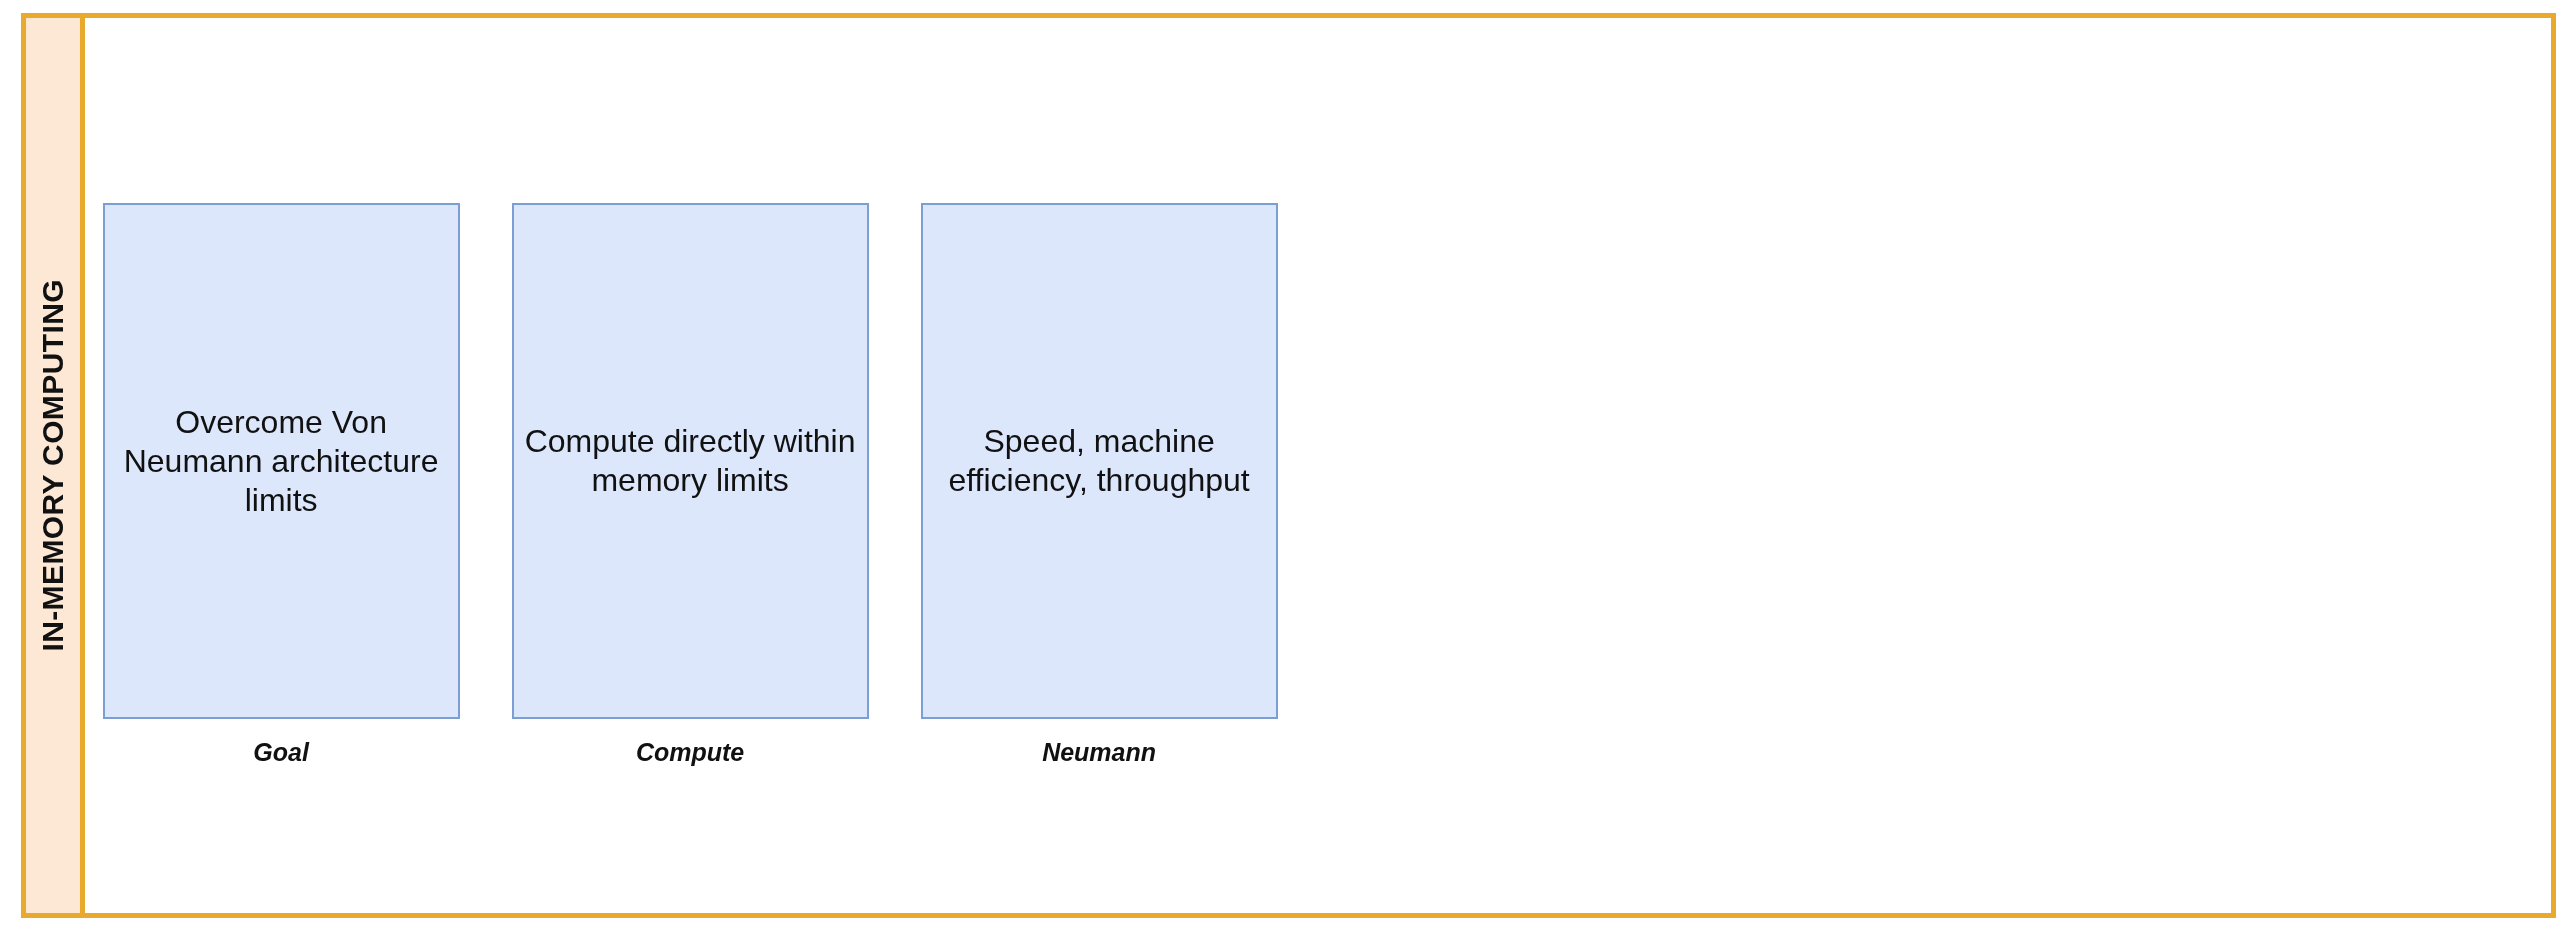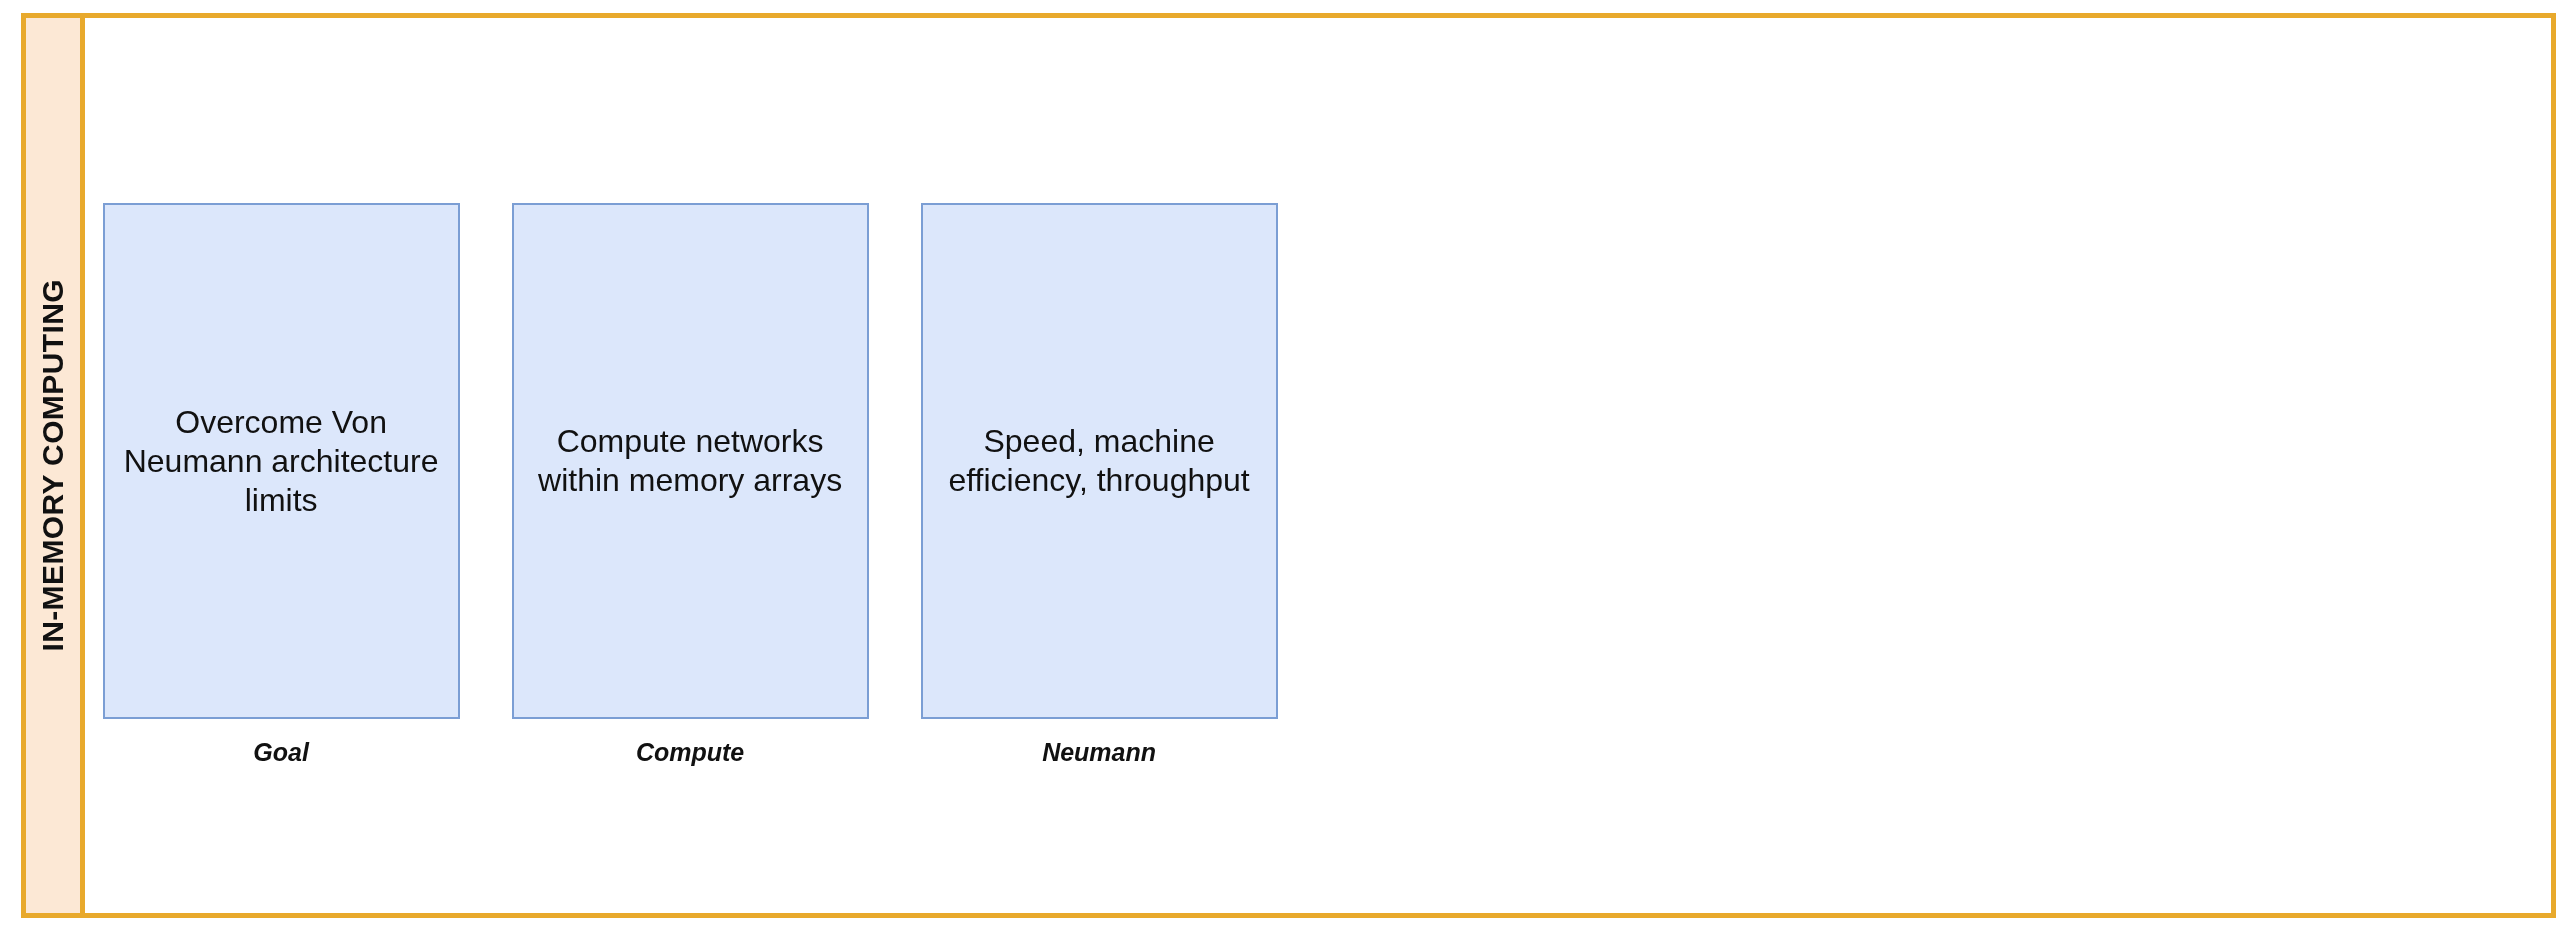--- a/index.html
+++ b/index.html
@@ -133,21 +133,21 @@
 
       <div class="column">
         <div class="card">
           <span class="card-text">Overcome Von Neumann architecture limits</span>
         </div>
         <div class="card-caption">Goal</div>
       </div>
 
       <div class="column">
         <div class="card">
-          <span class="card-text">Compute networks within memory arrays</span>
+          <span class="card-text">Compute directly within memory limits</span>
         </div>
         <div class="card-caption">Compute</div>
       </div>
 
       <div class="column">
         <div class="card">
           <span class="card-text">Speed, machine efficiency, throughput</span>
         </div>
         <div class="card-caption">Neumann</div>
       </div>

